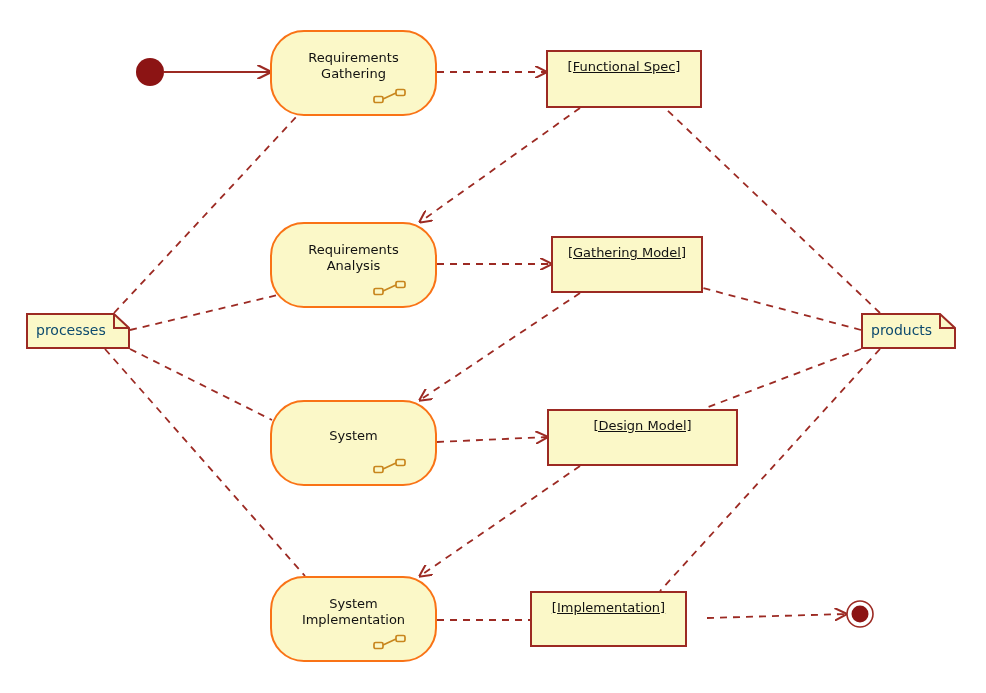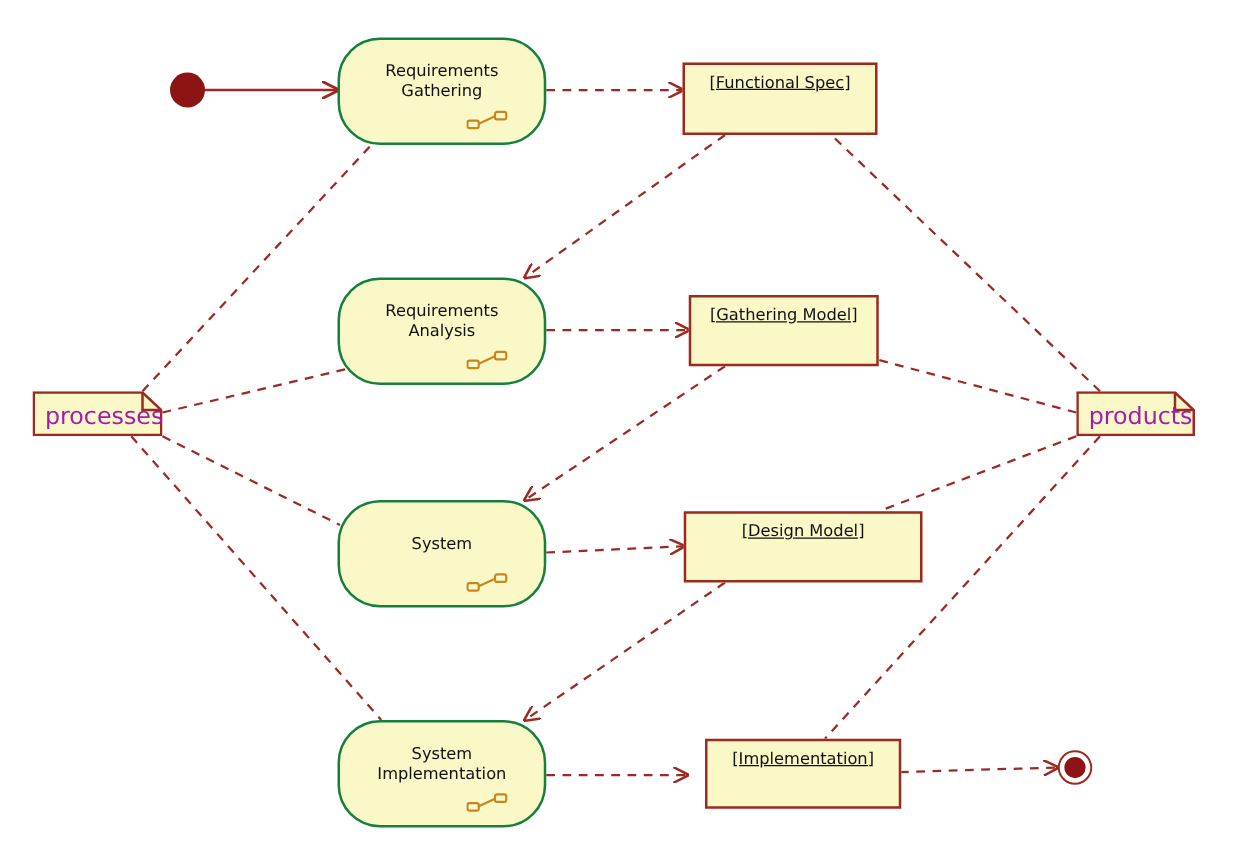--- a/index.html
+++ b/index.html
@@ -24,21 +24,21 @@
     width: 986px;
     height: 693px;
   }
   .node {
     position: absolute;
     box-sizing: border-box;
   }
   
   .activity {
     background: #fbf8c8;
-    border: 2px solid #15803d;
+    border: 2px solid #f97316;
     border-radius: 34px;
     display: flex;
     align-items: center;
     justify-content: center;
     z-index: 3;
   }
   .activity-label {
     font-size: 13px;
     color: #111111;
     text-align: center;
@@ -72,22 +72,22 @@
     user-select: none;
   }
   
   .note {
     z-index: 3;
   }
   .note-text {
     position: absolute;
     left: 10px;
     top: 9px;
-    font-size: 19px;
-    color: #a21caf;
+    font-size: 14px;
+    color: #0c4a6e;
     white-space: nowrap;
     user-select: none;
   }
   
   .initial-node {
     z-index: 3;
     border-radius: 50%;
     background: #8c1414;
   }
   .final-node {
@@ -179,21 +179,21 @@
       <rect x="23" y="1.5" width="9" height="6" rx="1.6" fill="none" stroke="#c8861e" stroke-width="1.7"></rect>
       <line x1="10" y1="11" x2="23" y2="5" stroke="#c8861e" stroke-width="1.7"></line>
     </svg>
   </div>
   <div class="node object-node" id="obj-1" style="left: 551px; top: 236px; width: 152px; height: 57px;">
     <span class="object-label">[Gathering Model]</span>
   </div>
   <div class="node object-node" id="obj-2" style="left: 547px; top: 409px; width: 191px; height: 57px;">
     <span class="object-label">[Design Model]</span>
   </div>
-  <div class="node object-node" id="obj-3" style="left: 564px; top: 591px; width: 157px; height: 56px;">
+  <div class="node object-node" id="obj-3" style="left: 530px; top: 591px; width: 157px; height: 56px;">
     <span class="object-label">[Implementation]</span>
   </div>
 
   <div class="node note" id="note-0" style="left: 26px; top: 313px; width: 104px; height: 36px;">
     <svg class="note-shape" width="104" height="36" viewBox="0 0 104 36" preserveAspectRatio="none">
       <path d="M 1 1 L 88 1 L 103 15 L 103 35 L 1 35 Z" fill="#fbf8c8" stroke="#9c2a23" stroke-width="2"></path>
       <path d="M 88 1 L 88 15 L 103 15" fill="none" stroke="#9c2a23" stroke-width="2"></path>
     </svg>
     <span class="note-text">processes</span>
   </div>

